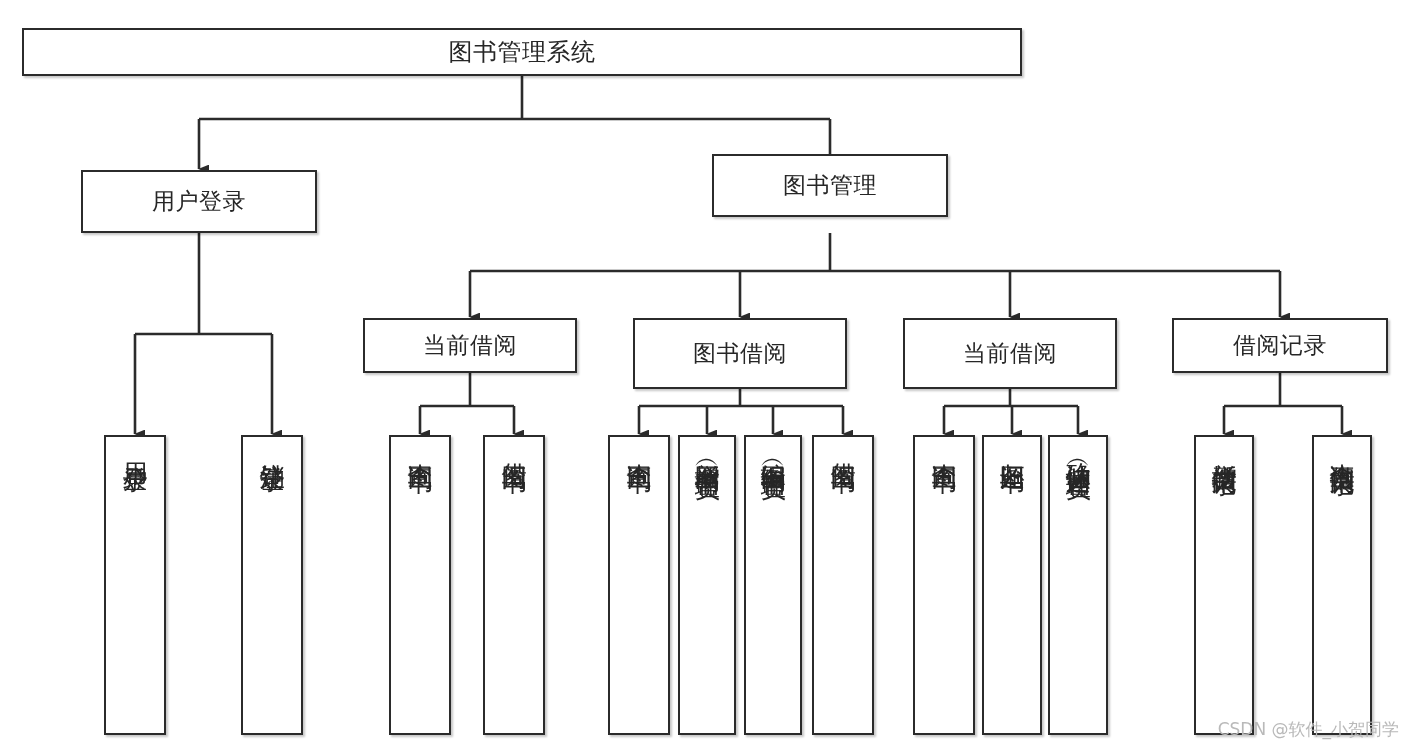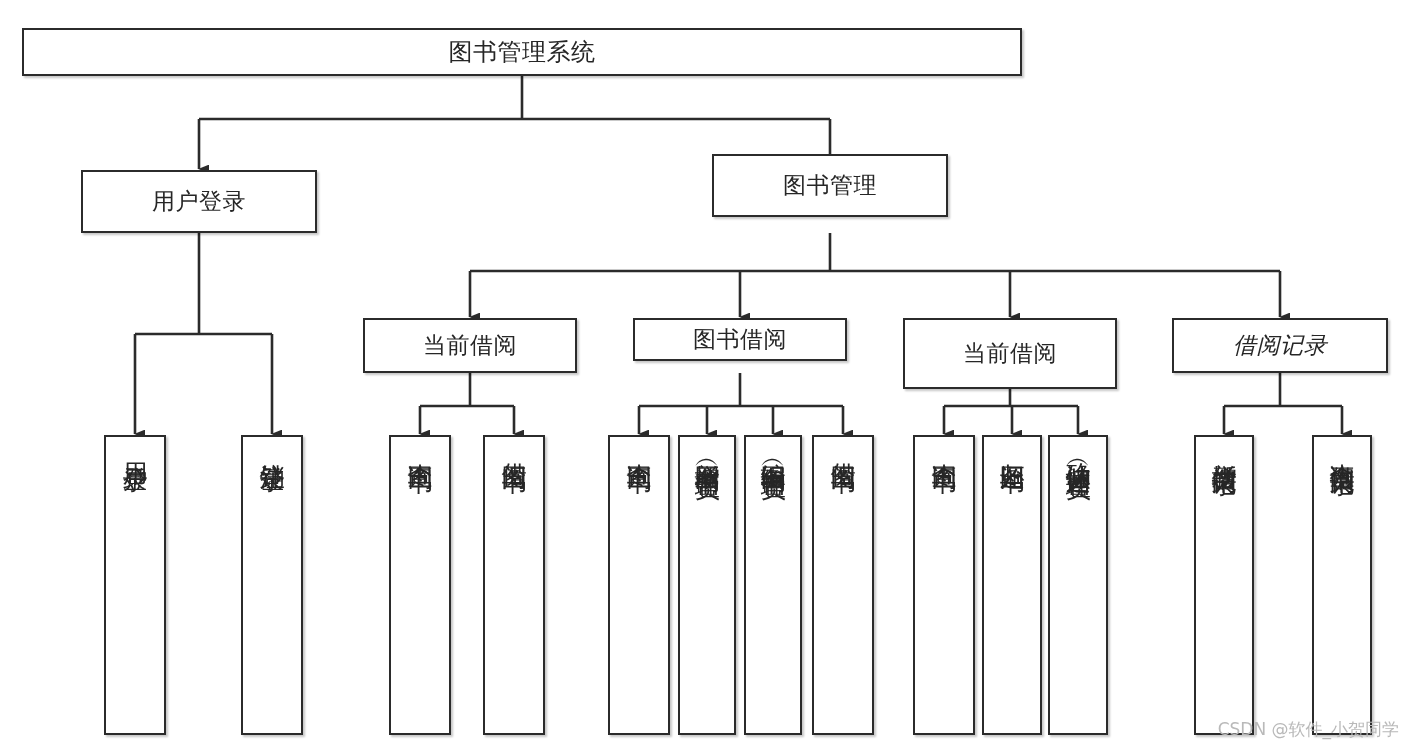--- a/index.html
+++ b/index.html
@@ -132,27 +132,27 @@
       </div>
       <div class="node horiz" style="left: 81px; top: 170px; width: 236px; height: 63px;">
         <span class="node-label">用户登录</span>
       </div>
       <div class="node horiz" style="left: 712px; top: 154px; width: 236px; height: 63px;">
         <span class="node-label">图书管理</span>
       </div>
       <div class="node horiz" style="left: 363px; top: 318px; width: 214px; height: 55px;">
         <span class="node-label">当前借阅</span>
       </div>
-      <div class="node horiz" style="left: 633px; top: 318px; width: 214px; height: 43px;">
+      <div class="node horiz" style="left: 633px; top: 318px; width: 214px; height: 71px;">
         <span class="node-label">图书借阅</span>
       </div>
       <div class="node horiz" style="left: 903px; top: 318px; width: 214px; height: 71px;">
         <span class="node-label">当前借阅</span>
       </div>
-      <div class="node horiz" style="left: 1172px; top: 318px; width: 216px; height: 55px; font-style: italic;">
+      <div class="node horiz" style="left: 1172px; top: 318px; width: 216px; height: 55px;">
         <span class="node-label">借阅记录</span>
       </div>
       <div class="node vert" style="left: 104px; top: 435px; width: 62px; height: 300px;">
         <span class="node-label">用户登录</span>
       </div>
       <div class="node vert" style="left: 241px; top: 435px; width: 62px; height: 300px;">
         <span class="node-label">注销登录</span>
       </div>
       <div class="node vert" style="left: 389px; top: 435px; width: 62px; height: 300px;">
         <span class="node-label">查询图书</span>

